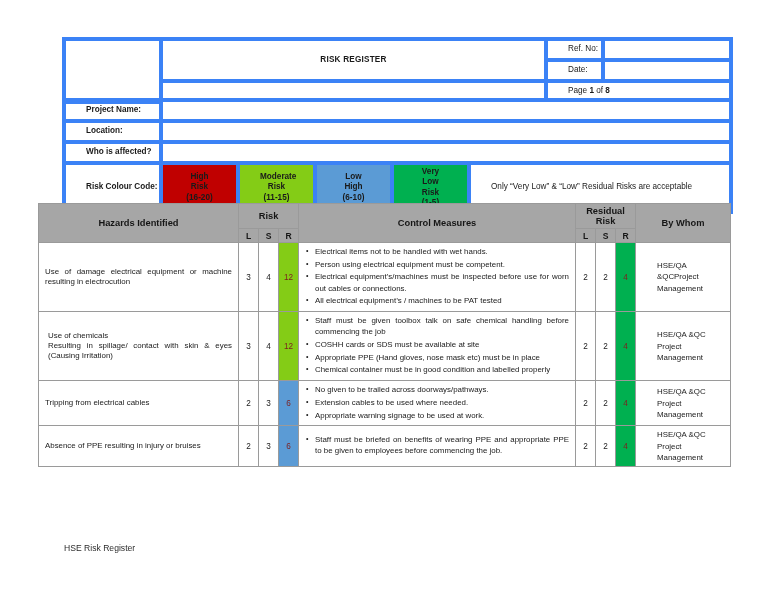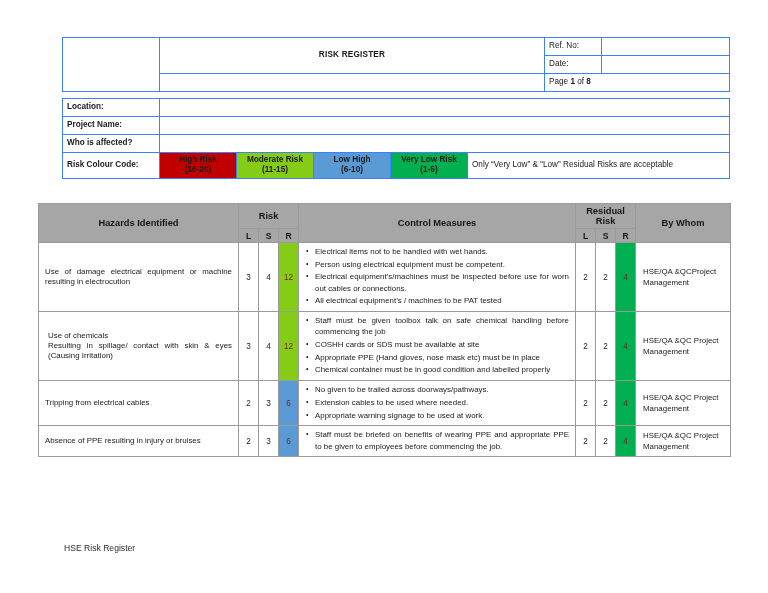--- a/index.html
+++ b/index.html
@@ -29,22 +29,22 @@
     table-layout: fixed;
   }
 
   .header-table {
     position: absolute;
     left: 62px;
     top: 37px;
     width: 667px;
   }
   .header-table td {
-    border: 1px solid #3b82f6;
-    padding: 2px 4px;
+    border: 4px solid #3b82f6;
+    padding: 2px 20px;
     font-size: 8.2px;
     line-height: 1.25;
     vertical-align: middle;
     height: 13px;
     color: #1a1a1a;
   }
   .title-cell {
     text-align: center;
     font-size: 15.5px;
     font-weight: bold;
@@ -151,21 +151,21 @@
   .controls-cell li::before {
     content: "\2022";
     position: absolute;
     left: -9px;
     top: 0;
     font-size: 7px;
   }
   .whom-cell {
     font-size: 7.9px;
     line-height: 1.42;
-    padding: 3px 7px;
+    padding: 3px 21px;
     vertical-align: middle;
   }
 
   
   .footer {
     position: absolute;
     left: 64px;
     top: 543px;
     font-size: 8.6px;
     color: #2b2b2b;
@@ -205,25 +205,25 @@
     <colgroup>
       <col style="width:97px">
       <col style="width:77px">
       <col style="width:77px">
       <col style="width:77px">
       <col style="width:77px">
       <col style="width:262px">
     </colgroup>
     <tbody>
       <tr>
+        <td class="lbl">Project Name:</td>
+        <td class="blank-fill" colspan="5"></td>
+      </tr>
+      <tr>
         <td class="lbl">Location:</td>
-        <td class="blank-fill" colspan="5"></td>
-      </tr>
-      <tr>
-        <td class="lbl">Project Name:</td>
         <td class="blank-fill" colspan="5"></td>
       </tr>
       <tr>
         <td class="lbl">Who is affected?</td>
         <td class="blank-fill" colspan="5"></td>
       </tr>
       <tr>
         <td class="lbl">Risk Colour Code:</td>
         <td class="swatch sw-high">
           <div>High Risk</div>

